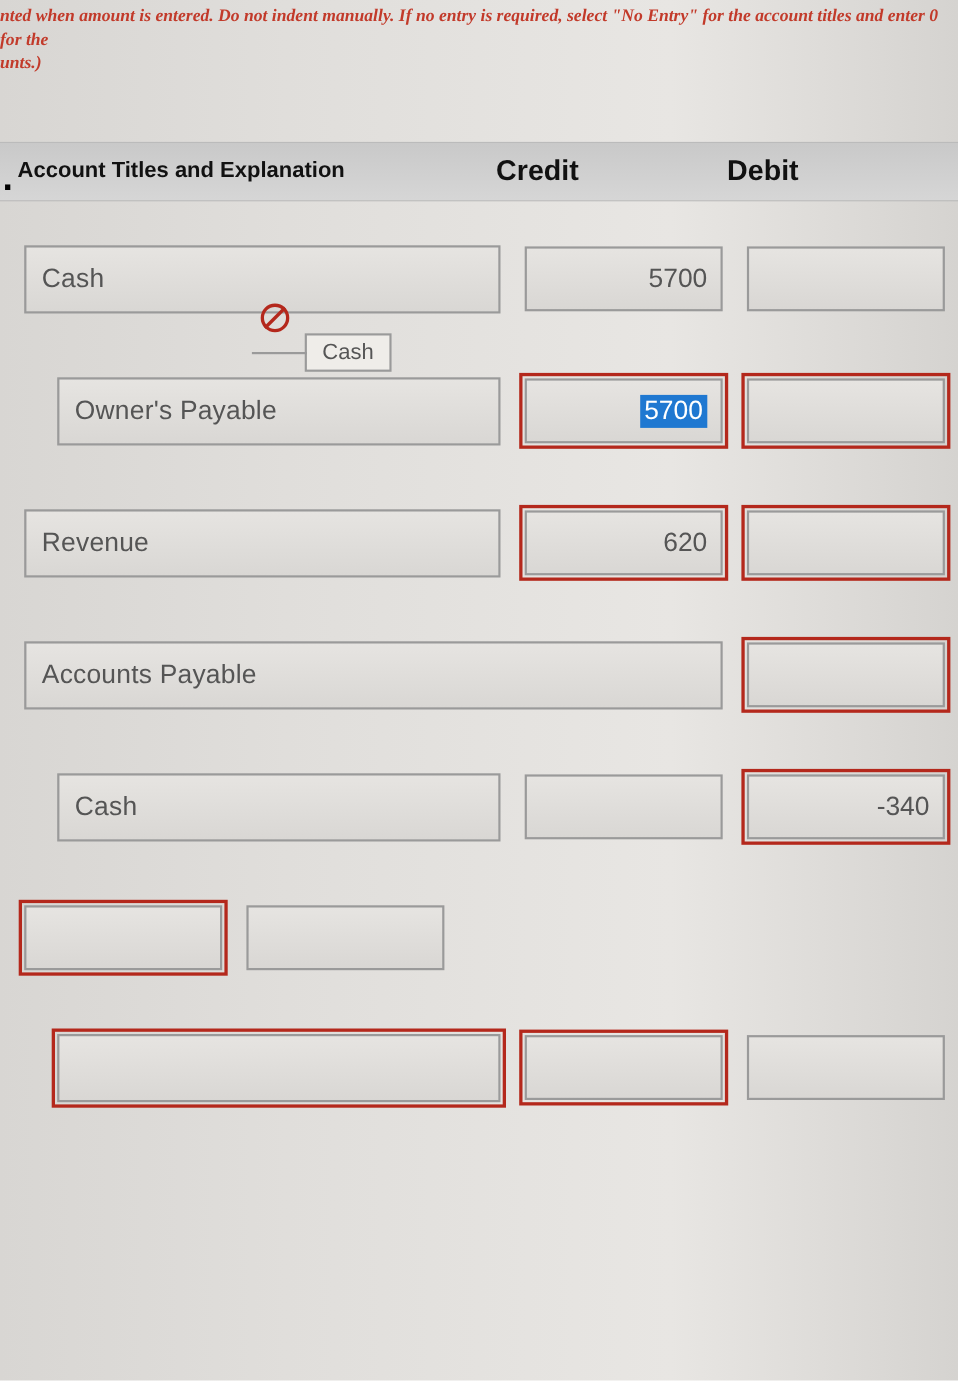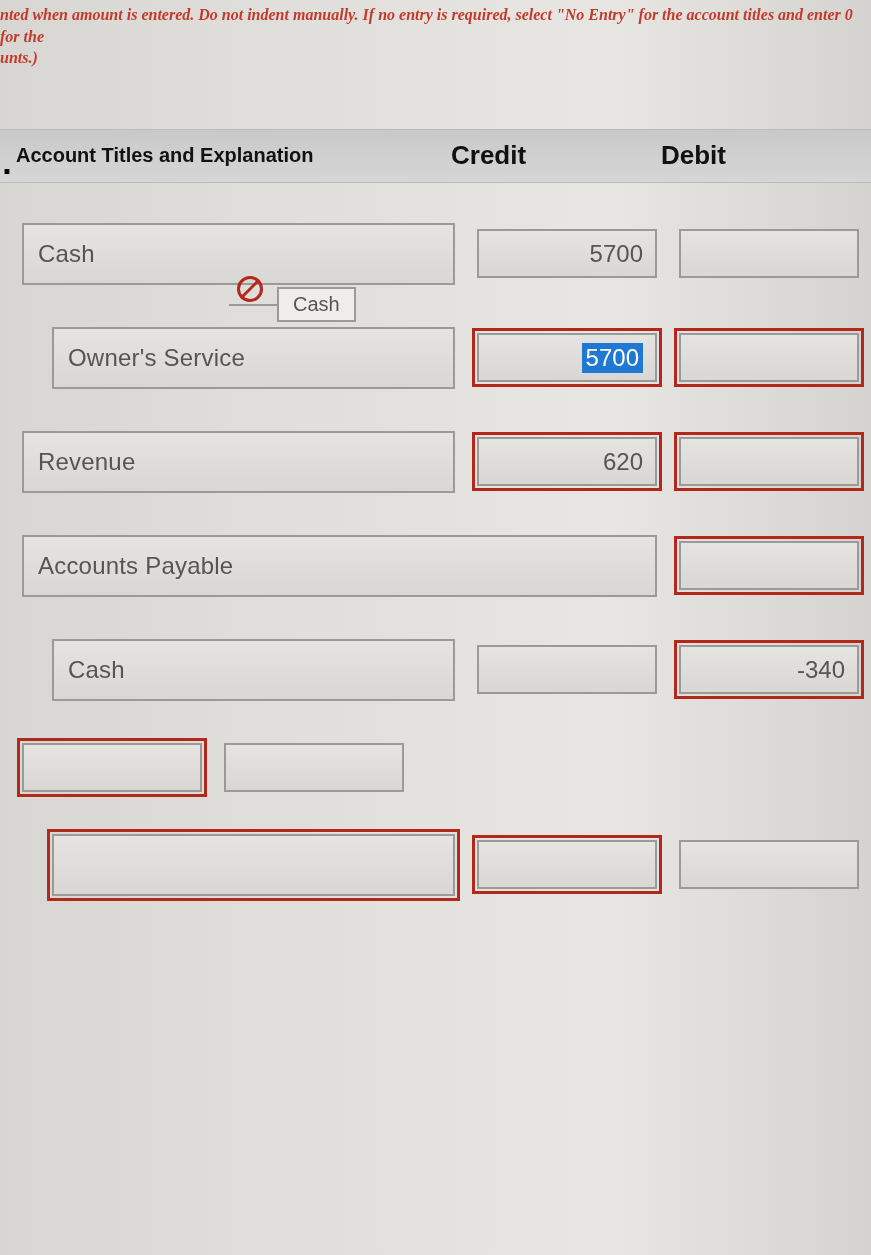--- a/index.html
+++ b/index.html
@@ -56,21 +56,21 @@
     font-size: 26px;
     font-weight: 700;
     display:flex;
     align-items:center;
     color:#111;
   }
   .rows {
     padding: 40px 12px 0 22px;
     display:flex;
     flex-direction:column;
-    gap: 42px;
+    gap: 58px;
   }
   .jrow {
     display:flex;
     align-items:center;
     gap: 22px;
     position:relative;
   }
   .jrow.indent { padding-left: 30px; }
   .acct-box {
     flex:1;
@@ -80,21 +80,21 @@
     color:#555;
     font-size: 24px;
     padding: 0 14px;
     display:flex;
     align-items:center;
     font-family: "Arial Narrow", Arial, sans-serif;
     letter-spacing:0.2px;
   }
   .amt-box {
     width: 180px;
-    height: 49px;
+    height: 59px;
     border: 2px solid #9a9a9a;
     background: linear-gradient(180deg,#e6e4e1,#d9d7d4);
     color:#555;
     font-size: 24px;
     padding: 0 12px;
     display:flex;
     align-items:center;
     justify-content:flex-end;
     font-family: "Arial Narrow", Arial, sans-serif;
   }
@@ -162,21 +162,21 @@
 </div>
 
 <div class="rows" id="rows-container">
     <div class="jrow">
       <div class="acct-box">Cash</div>
       <div class="amt-box">5700</div>
       <div class="amt-box"></div>
       <div class="no-cursor"></div>
     </div>
     <div class="jrow indent">
-      <div class="acct-box">Owner's Service</div>
+      <div class="acct-box">Owner's Payable</div>
       <div class="amt-box err">
         <span class="sel">5700</span>
       </div>
       <div class="amt-box err"></div>
       <div class="tooltip" style="top: -40px;">Cash</div>
     </div>
     <div class="jrow">
       <div class="acct-box">Revenue</div>
       <div class="amt-box err">620</div>
       <div class="amt-box err"></div>

